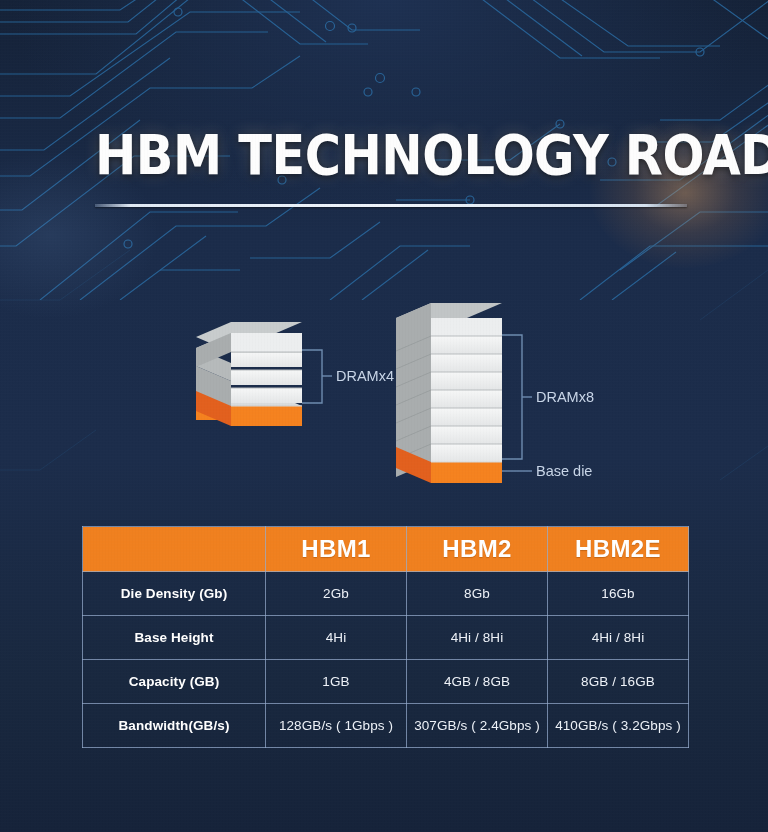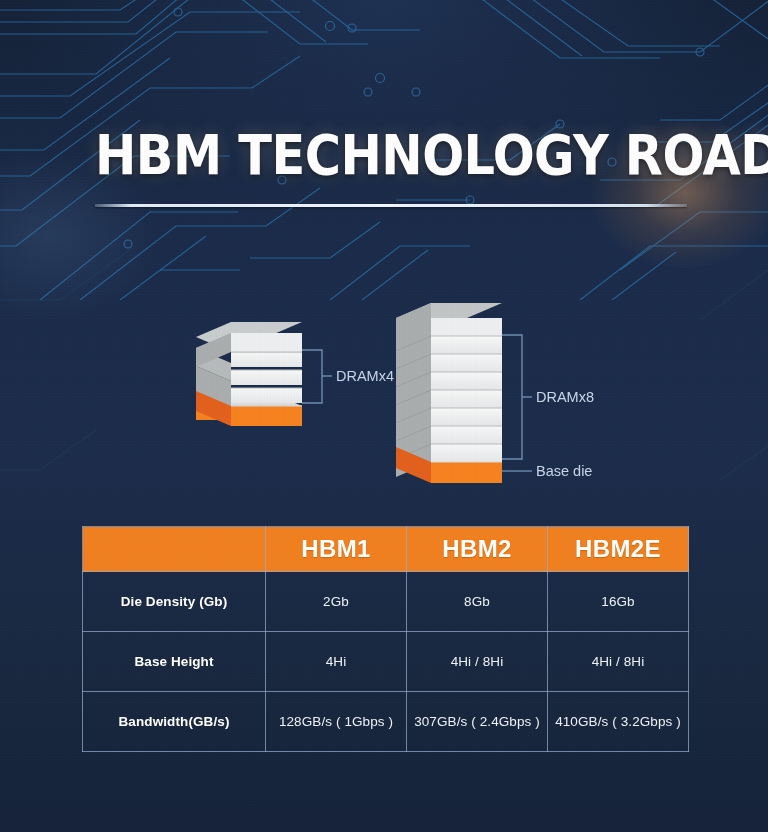--- a/index.html
+++ b/index.html
@@ -89,21 +89,21 @@
     font-weight:bold;
     font-family:"Liberation Sans Narrow","Liberation Sans",sans-serif;
     letter-spacing:.4px;
     border-color:rgba(150,172,205,.72);
     text-shadow:0 1px 1px rgba(120,55,0,.35);
   }
   .tbl thead th.corner{
     background:#f0801f;
     border-left-color:rgba(150,172,205,.72);
   }
-  .tbl tbody tr{height:60px;}
+  .tbl tbody tr{height:44px;}
   .tbl td.rowlab{
     font-weight:bold;
     font-size:13.5px;
     letter-spacing:.1px;
     color:#ffffff;
     font-family:"Liberation Sans Narrow","Liberation Sans",sans-serif;
   }
   .tbl td.val{
     font-size:13.5px;
     color:#eef2f8;
@@ -315,20 +315,26 @@
         <td class="val">8Gb</td>
         <td class="val">16Gb</td>
       </tr>
       <tr>
         <td class="rowlab">Base Height</td>
         <td class="val">4Hi</td>
         <td class="val">4Hi / 8Hi</td>
         <td class="val">4Hi / 8Hi</td>
       </tr>
       <tr>
+        <td class="rowlab">Capacity (GB)</td>
+        <td class="val">1GB</td>
+        <td class="val">4GB / 8GB</td>
+        <td class="val">8GB / 16GB</td>
+      </tr>
+      <tr>
         <td class="rowlab">Bandwidth(GB/s)</td>
         <td class="val">128GB/s ( 1Gbps )</td>
         <td class="val">307GB/s ( 2.4Gbps )</td>
         <td class="val">410GB/s ( 3.2Gbps )</td>
       </tr>
     </tbody>
   </table>
 
   <div class="noise"></div>
 </div>

